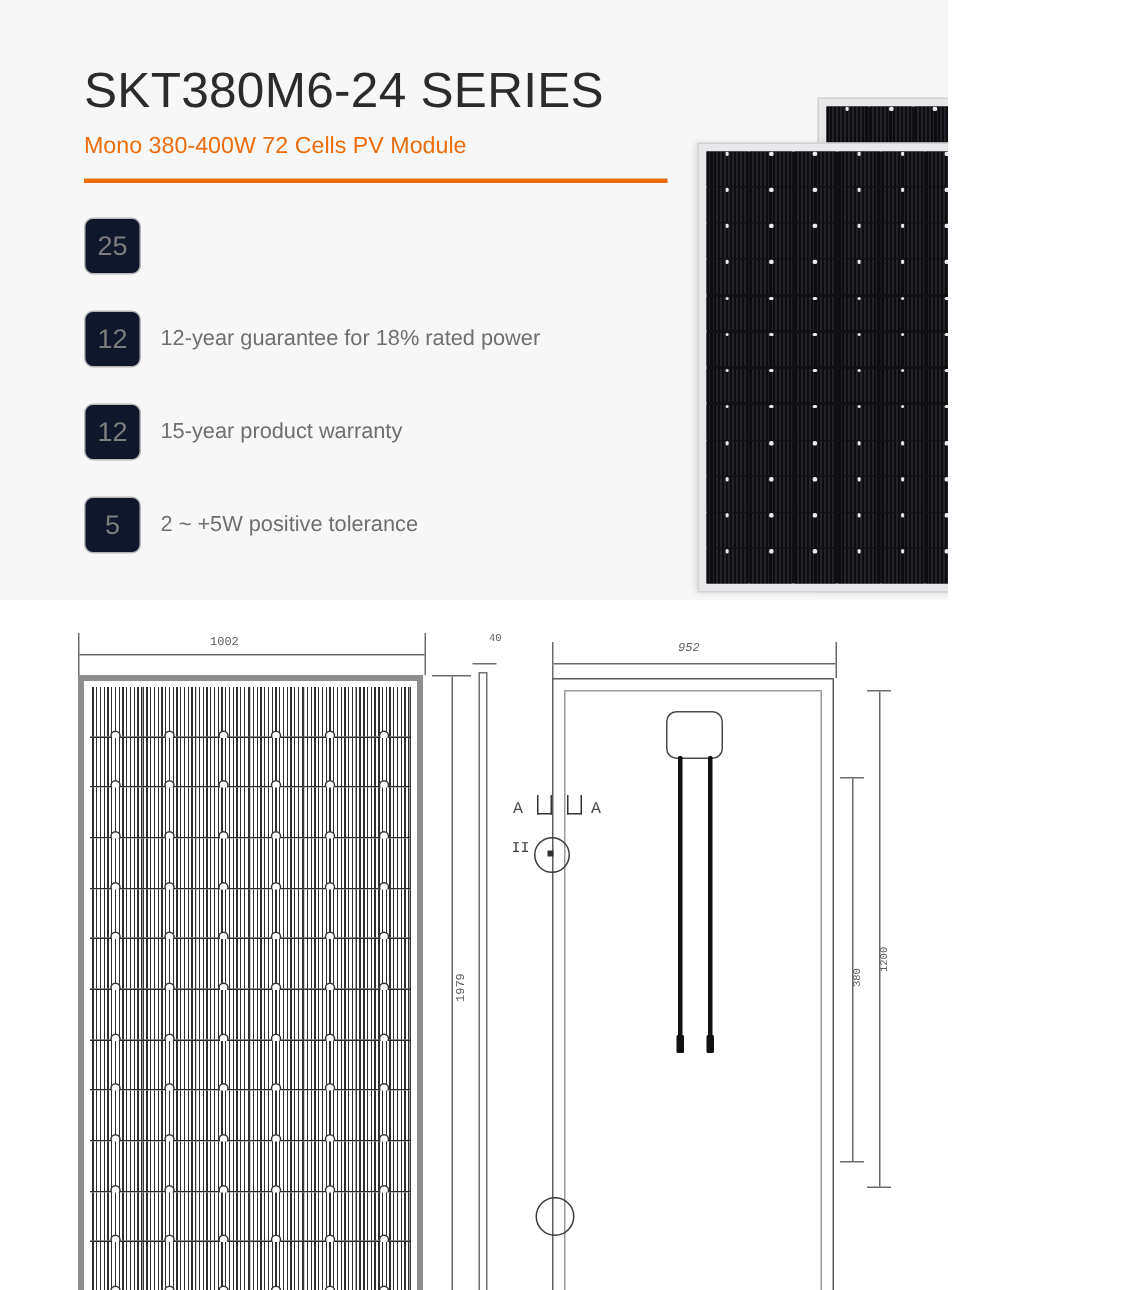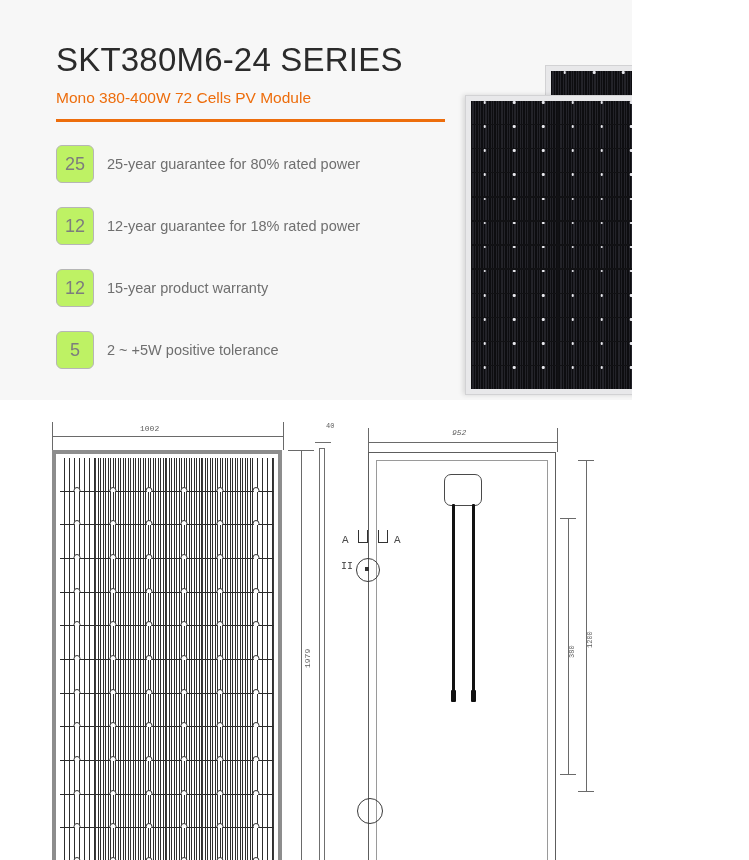--- a/index.html
+++ b/index.html
@@ -31,21 +31,21 @@
   .rule{
     margin-top:10px;width:389px;height:3px;background:#ED6D0C;
   }
 
   .features{position:absolute;left:56px;top:144px;width:400px;}
   .feature{
     display:flex;align-items:center;height:40px;margin-bottom:22px;
   }
   .badge{
     width:36px;height:36px;border:1px solid #b6b6b6;border-radius:6px;
-    background:#bef264;
+    background:#0f172a;
     display:flex;align-items:center;justify-content:center;
     font-size:18px;color:#7d7d7d;flex:0 0 auto;
   }
   .feature-text{
     margin-left:13px;font-size:14.5px;color:#6f6f6f;white-space:nowrap;
   }
 
   
   .photo{position:absolute;left:455px;top:60px;width:280px;height:340px;}
   .panel{
@@ -242,21 +242,20 @@
 
     <div class="hero-text">
       <div class="title">SKT380M6-24 SERIES</div>
       <div class="subtitle">Mono 380-400W 72 Cells PV Module</div>
       <div class="rule"></div>
     </div>
 
     <div class="features">
       <div class="feature">
         <div class="badge">25</div>
-        <div class="feature-text">25-year guarantee for 80% rated power</div>
       </div>
       <div class="feature">
         <div class="badge">12</div>
         <div class="feature-text">12-year guarantee for 18% rated power</div>
       </div>
       <div class="feature">
         <div class="badge">12</div>
         <div class="feature-text">15-year product warranty</div>
       </div>
       <div class="feature">

